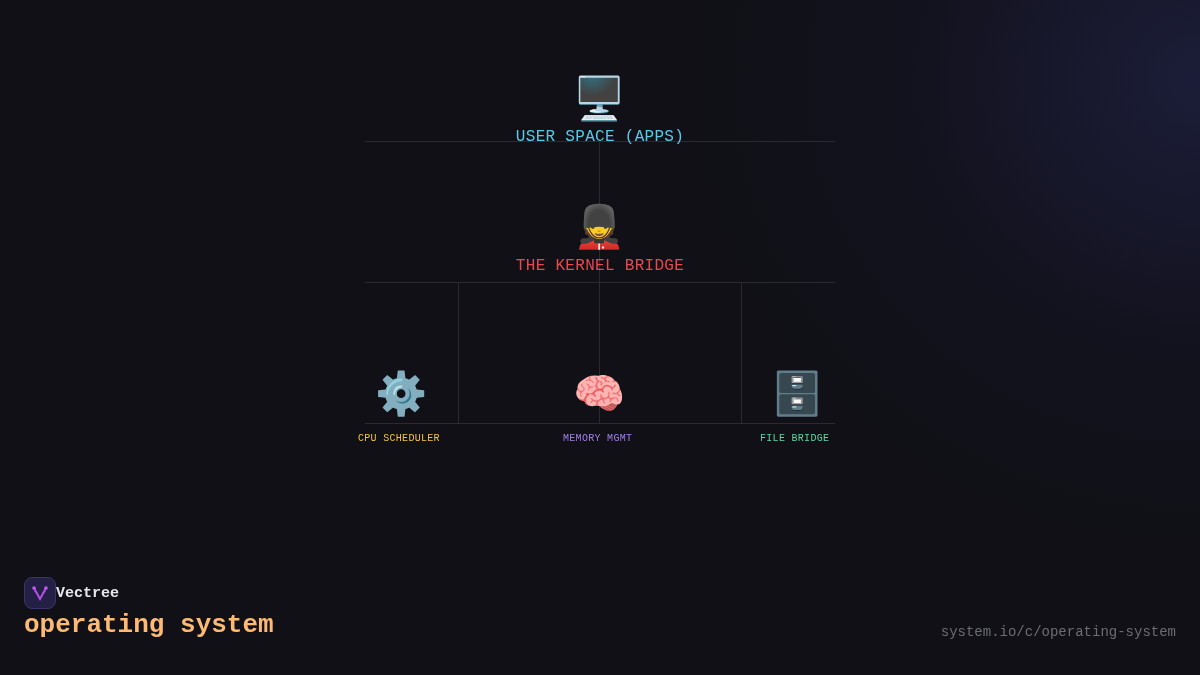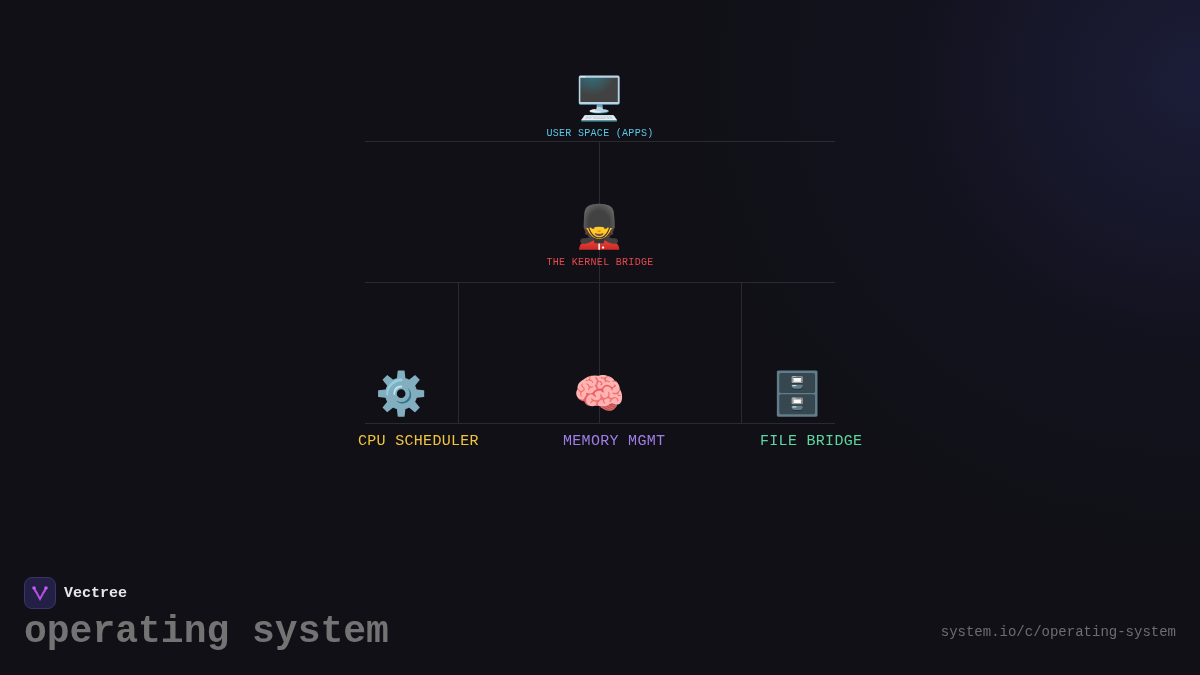--- a/index.html
+++ b/index.html
@@ -11,29 +11,29 @@
     .bg-glow {
       position:absolute; inset:0;
       background: radial-gradient(ellipse 520px 480px at 1200px 80px, rgba(28,30,58,0.95), rgba(20,20,36,0.6) 55%, rgba(16,16,22,0) 100%);
       pointer-events:none;
     }
     .diagram { position:absolute; left:0; top:0; width:1200px; height:675px; }
     .hline { position:absolute; height:1px; background:#2a2a31; left:365px; width:470px; }
     .vline { position:absolute; width:1px; background:#2a2a31; }
     .node { position:absolute; text-align:center; }
     .emoji { font-size:42px; line-height:48px; display:block; }
-    .label { font-size:10px; letter-spacing:0.3px; white-space:nowrap; display:block; }
-    .small-label { font-size:15px; letter-spacing:0.3px; white-space:nowrap; position:absolute; }
-    .brand { position:absolute; left:24px; top:577px; display:flex; align-items:center; gap:8px; }
+    .label { font-size:16px; letter-spacing:0.3px; white-space:nowrap; display:block; }
+    .small-label { font-size:10px; letter-spacing:0.3px; white-space:nowrap; position:absolute; }
+    .brand { position:absolute; left:24px; top:577px; display:flex; align-items:center; }
     .logo {
       width:32px; height:32px; border-radius:8px; background:#231f45;
       border:1px solid #3a3468; box-sizing:border-box; display:flex; align-items:center; justify-content:center;
     }
     .brand-name { color:#e6e6ea; font-size:15px; font-weight:bold; font-family:"Liberation Mono","DejaVu Sans Mono",monospace; }
-    .title { position:absolute; left:24px; top:610px; color:#737373; font-size:38px; font-weight:bold; font-family:"Liberation Mono","DejaVu Sans Mono",monospace; }
+    .title { position:absolute; left:24px; top:610px; color:#fdba74; font-size:26px; font-weight:bold; font-family:"Liberation Mono","DejaVu Sans Mono",monospace; }
     .url { position:absolute; right:24px; top:624px; color:#6c6c74; font-size:14px; }
   </style>
 </head>
 <body>
 
 <div class="bg-glow"></div>
 
 <div class="diagram">
 
   <div class="hline" style="top:141px;"></div>

